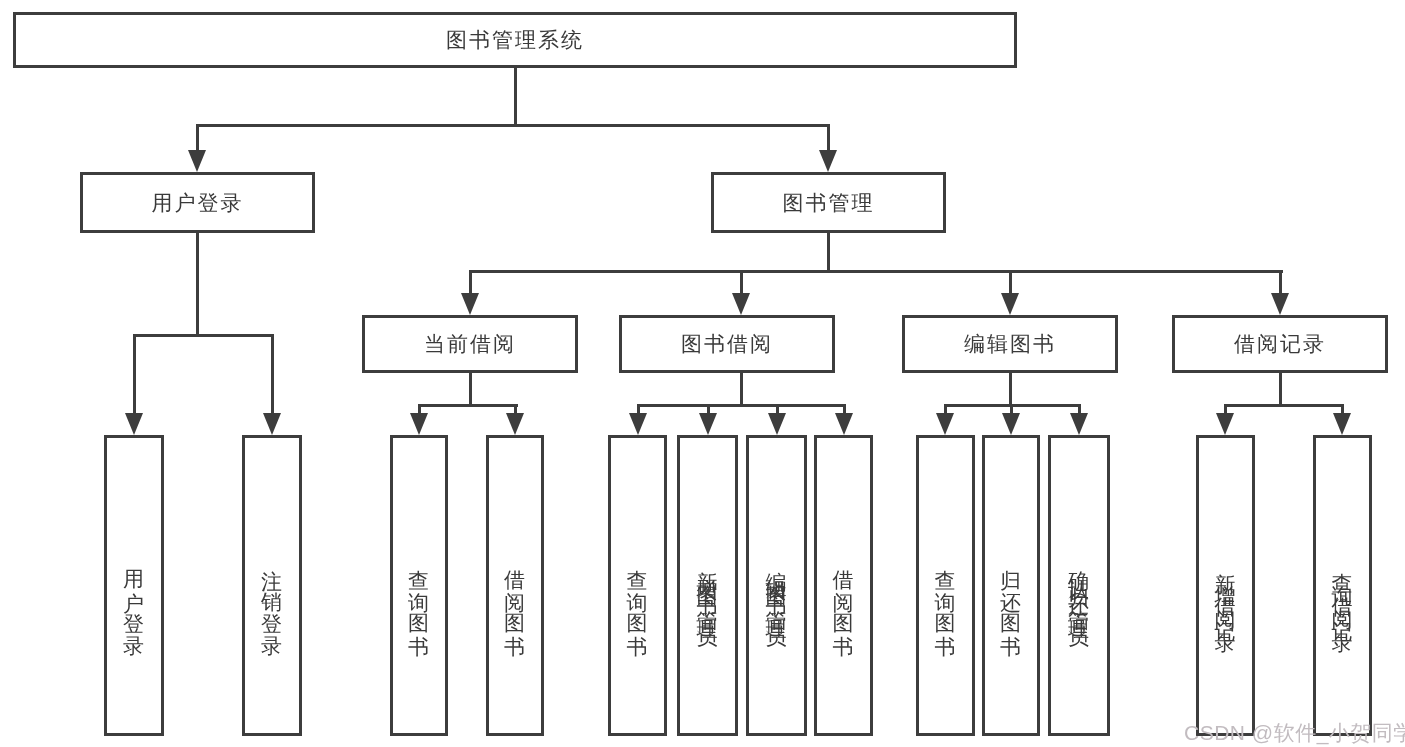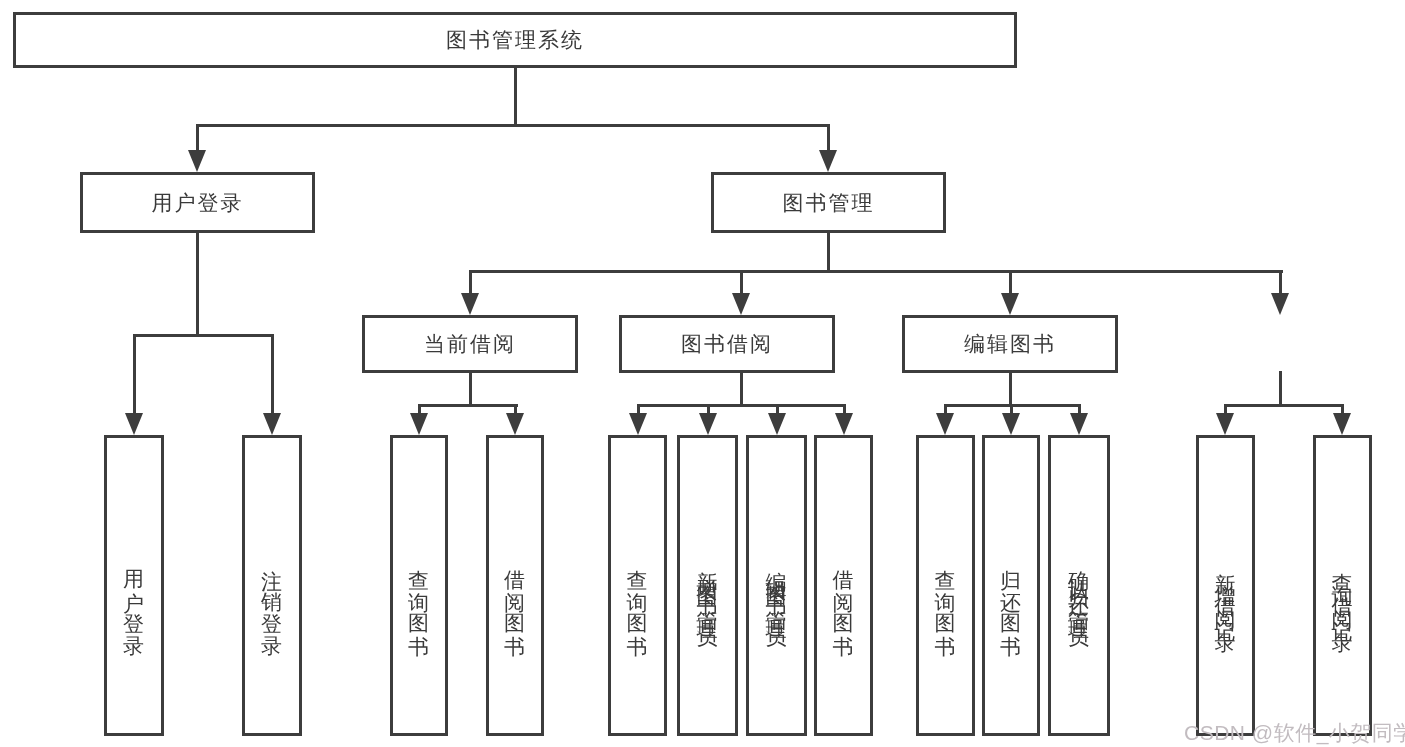--- a/index.html
+++ b/index.html
@@ -95,20 +95,23 @@
 
   <div class="node hnode" style="left:362px; top:315px; width:216px; height:58px;">
     <span>当前借阅</span>
   </div>
   <div class="node hnode" style="left:595px; top:315px; width:216px; height:58px;margin-left:24px;">
     <span>图书借阅</span>
   </div>
   <div class="node hnode" style="left:902px; top:315px; width:216px; height:58px;">
     <span>编辑图书</span>
   </div>
+  <div class="node hnode" style="left:1172px; top:315px; width:216px; height:58px;">
+    <span>借阅记录</span>
+  </div>
 
   <div class="vline" style="left:468.5px; top:371px; height:35px;"></div>
   <div class="hline" style="left:417.5px; top:404px; width:100px;"></div>
   <div class="vline" style="left:417.5px; top:404px; height:12px;"></div>
   <div class="arrow" style="left:410px; top:413px;"></div>
   <div class="vline" style="left:513.5px; top:404px; height:12px;"></div>
   <div class="arrow" style="left:506px; top:413px;"></div>
 
   <div class="vline" style="left:739.5px; top:371px; height:35px;"></div>
   <div class="hline" style="left:636.5px; top:404px; width:208px;"></div>

